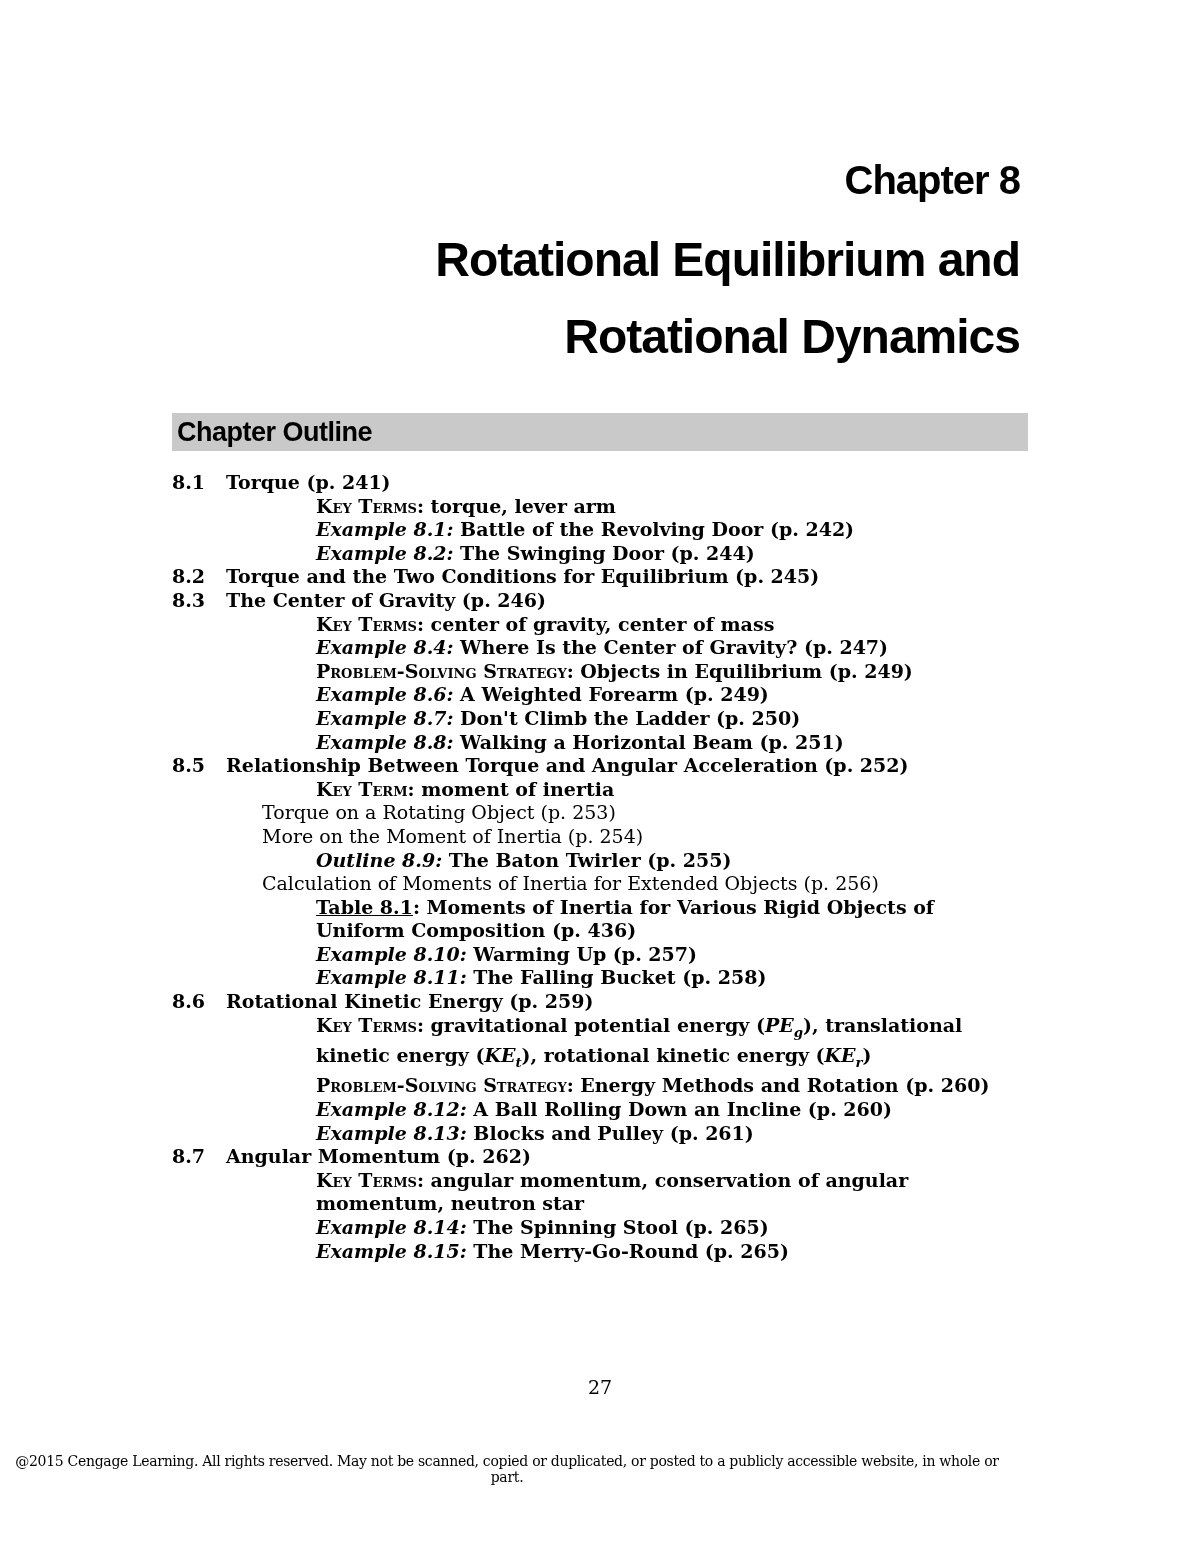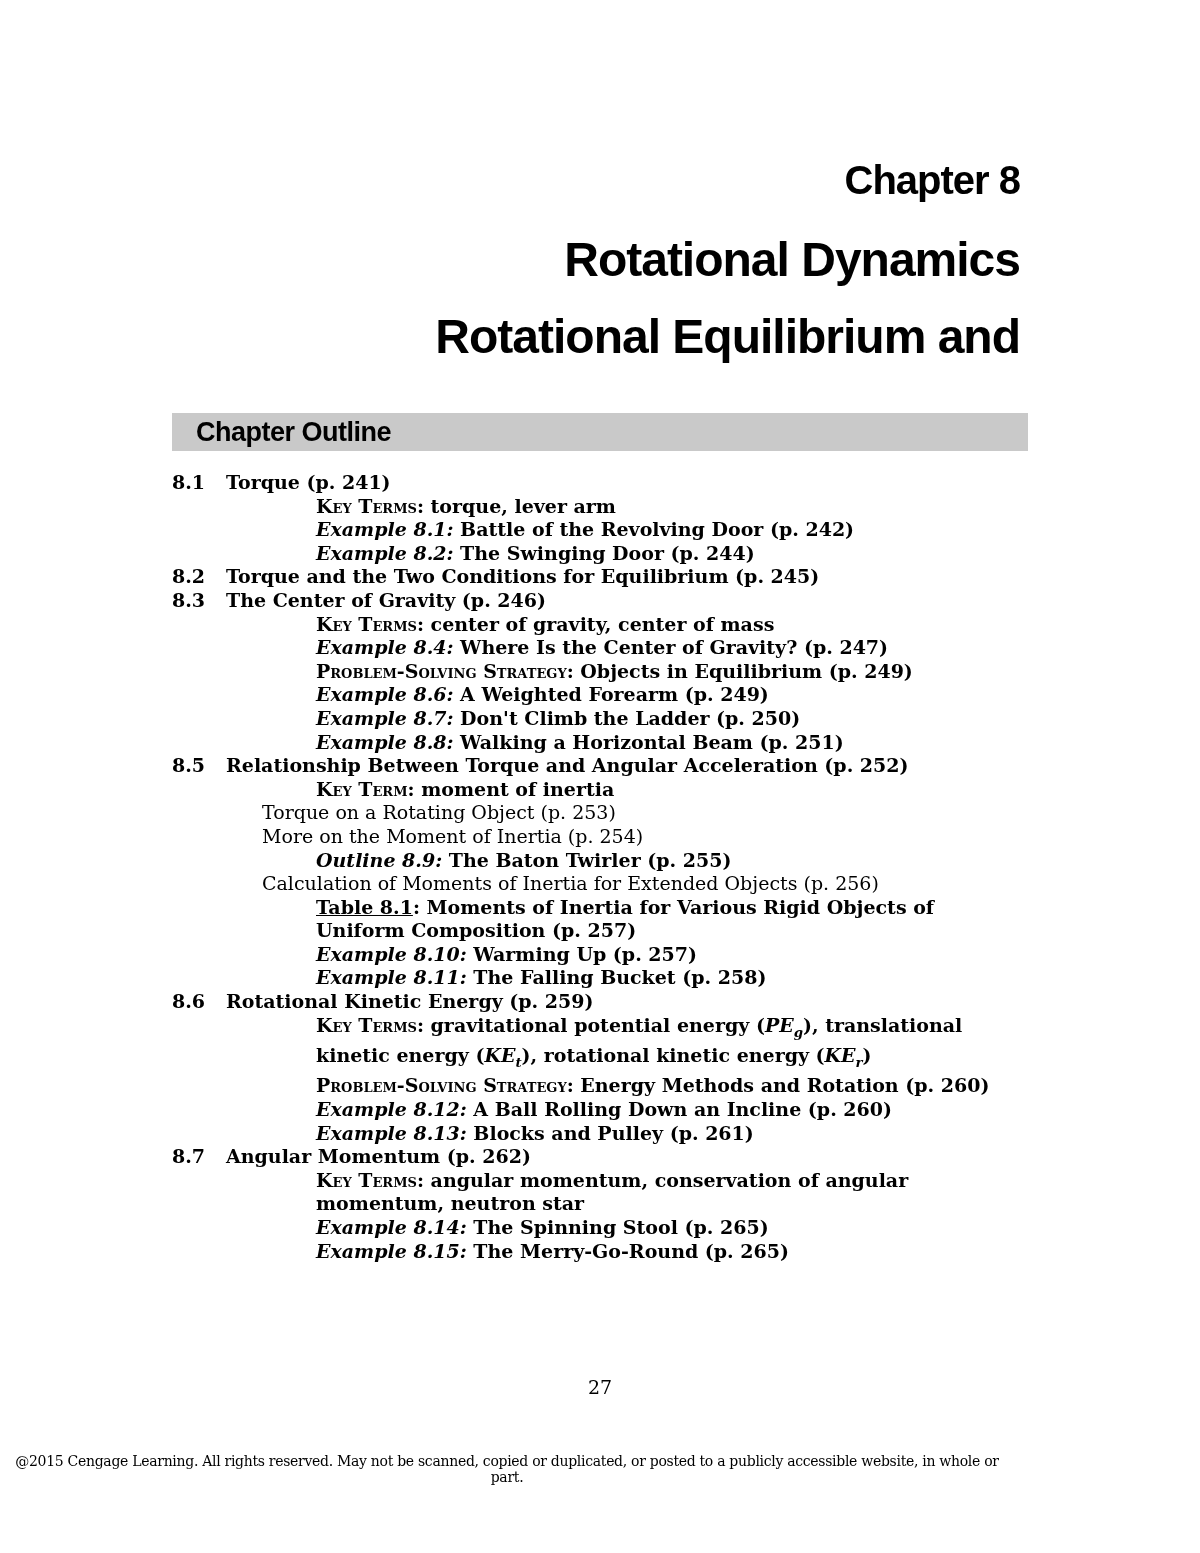--- a/index.html
+++ b/index.html
@@ -44,21 +44,21 @@
     position: absolute;
     top: 413px;
     left: 172px;
     width: 856px;
     height: 38px;
     background: #c9c9c9;
     font-family: "Liberation Sans", sans-serif;
     font-weight: 700;
     font-size: 27px;
     line-height: 38px;
-    padding-left: 24px;
+    padding-left: 5px;
     box-sizing: border-box;
     letter-spacing: -0.5px;
   }
 
   
   .outline {
     position: absolute;
     top: 471px;
     left: 172px;
     width: 856px;
@@ -103,22 +103,22 @@
   }
 </style>
 </head>
 <body>
 
 <div class="page">
 
   <div class="title-block">
     <div class="chapter-label">Chapter 8</div>
     <div class="chapter-title">
+      <div>Rotational Equilibrium and</div>
       <div>Rotational Dynamics</div>
-      <div>Rotational Equilibrium and</div>
     </div>
   </div>
 
   <div class="outline-header">Chapter Outline</div>
 
   <div class="outline">
       <div class="sec-heading"><span class="sec-num">8.1</span><span class="sec-title">Torque (p. 241)</span></div>
       <div class="item indent-2"><span class="seg-smallcaps">Key Terms:</span><span class="seg-plain"> torque, lever arm</span></div>
       <div class="item indent-2"><span class="seg-italic">Example 8.1:</span><span class="seg-plain"> Battle of the Revolving Door (p. 242)</span></div>
       <div class="item indent-2"><span class="seg-italic">Example 8.2:</span><span class="seg-plain"> The Swinging Door (p. 244)</span></div>
@@ -129,21 +129,21 @@
       <div class="item indent-2"><span class="seg-smallcaps">Problem-Solving Strategy:</span><span class="seg-plain"> Objects in Equilibrium (p. 249)</span></div>
       <div class="item indent-2"><span class="seg-italic">Example 8.6:</span><span class="seg-plain"> A Weighted Forearm (p. 249)</span></div>
       <div class="item indent-2"><span class="seg-italic">Example 8.7:</span><span class="seg-plain"> Don't Climb the Ladder (p. 250)</span></div>
       <div class="item indent-2"><span class="seg-italic">Example 8.8:</span><span class="seg-plain"> Walking a Horizontal Beam (p. 251)</span></div>
       <div class="sec-heading"><span class="sec-num">8.5</span><span class="sec-title">Relationship Between Torque and Angular Acceleration (p. 252)</span></div>
       <div class="item indent-2"><span class="seg-smallcaps">Key Term:</span><span class="seg-plain"> moment of inertia</span></div>
       <div class="item indent-1"><span class="seg-plain">Torque on a Rotating Object (p. 253)</span></div>
       <div class="item indent-1"><span class="seg-plain">More on the Moment of Inertia (p. 254)</span></div>
       <div class="item indent-2"><span class="seg-italic">Outline 8.9:</span><span class="seg-plain"> The Baton Twirler (p. 255)</span></div>
       <div class="item indent-1"><span class="seg-plain">Calculation of Moments of Inertia for Extended Objects (p. 256)</span></div>
-      <div class="item indent-2"><span class="seg-underline">Table 8.1</span><span class="seg-plain">: Moments of Inertia for Various Rigid Objects of Uniform Composition (p. 257)</span></div>
+      <div class="item indent-2"><span class="seg-underline">Table 8.1</span><span class="seg-plain">: Moments of Inertia for Various Rigid Objects of Uniform Composition (p. 436)</span></div>
       <div class="item indent-2"><span class="seg-italic">Example 8.10:</span><span class="seg-plain"> Warming Up (p. 257)</span></div>
       <div class="item indent-2"><span class="seg-italic">Example 8.11:</span><span class="seg-plain"> The Falling Bucket (p. 258)</span></div>
       <div class="sec-heading"><span class="sec-num">8.6</span><span class="sec-title">Rotational Kinetic Energy (p. 259)</span></div>
       <div class="item indent-2"><span class="seg-smallcaps">Key Terms:</span><span class="seg-plain"> gravitational potential energy (</span><span class="seg-italic">PE</span><sub class="seg-sub">g</sub><span class="seg-plain">), translational kinetic energy (</span><span class="seg-italic">KE</span><sub class="seg-sub">t</sub><span class="seg-plain">), rotational kinetic energy (</span><span class="seg-italic">KE</span><sub class="seg-sub">r</sub><span class="seg-plain">)</span></div>
       <div class="item indent-2"><span class="seg-smallcaps">Problem-Solving Strategy:</span><span class="seg-plain"> Energy Methods and Rotation (p. 260)</span></div>
       <div class="item indent-2"><span class="seg-italic">Example 8.12:</span><span class="seg-plain"> A Ball Rolling Down an Incline (p. 260)</span></div>
       <div class="item indent-2"><span class="seg-italic">Example 8.13:</span><span class="seg-plain"> Blocks and Pulley (p. 261)</span></div>
       <div class="sec-heading"><span class="sec-num">8.7</span><span class="sec-title">Angular Momentum (p. 262)</span></div>
       <div class="item indent-2"><span class="seg-smallcaps">Key Terms:</span><span class="seg-plain"> angular momentum, conservation of angular momentum, neutron star</span></div>
       <div class="item indent-2"><span class="seg-italic">Example 8.14:</span><span class="seg-plain"> The Spinning Stool (p. 265)</span></div>

